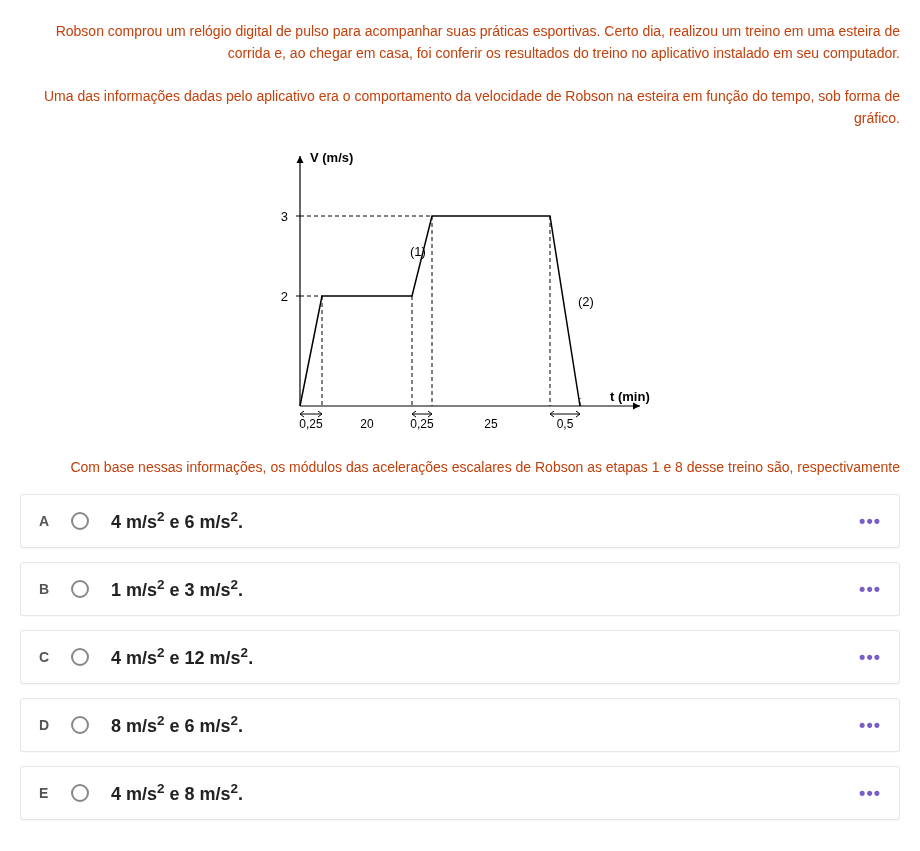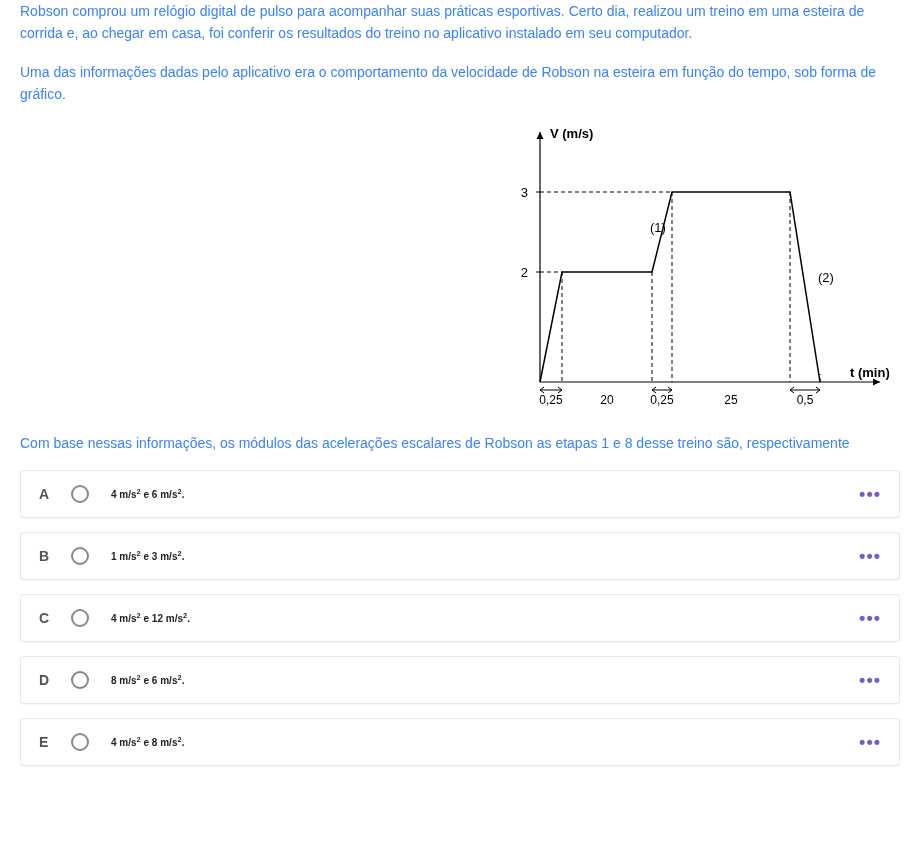--- a/index.html
+++ b/index.html
@@ -6,22 +6,22 @@
   body {
     margin: 0;
     padding: 0;
     font-family: Arial, Helvetica, sans-serif;
     font-size: 14px;
     color: #333;
     background: #fff;
     width: 920px;
   }
   .content { padding: 0 20px; }
-  .question-text { line-height: 1.6; color: #3b82f6; margin: 0 0 16px; }
-  .graph-wrap { display: flex; justify-content: flex-end; margin: 10px 0 20px; }
+  .question-text { line-height: 1.6; color: #c2410c; margin: 20px 0 16px; text-align: right; }
+  .graph-wrap { display: flex; justify-content: center; margin: 10px 0 20px; }
   .options { padding: 0 20px 20px; }
   .option {
     background: #fff;
     border: 1px solid #e6e6e6;
     border-radius: 3px;
     margin: 14px 0;
     padding: 14px 18px;
     display: flex;
     align-items: center;
     box-shadow: 0 1px 1px rgba(0,0,0,0.03);
@@ -33,21 +33,21 @@
     width: 18px;
     font-size: 14px;
   }
   .opt-radio {
     width: 18px; height: 18px;
     border: 2px solid #888;
     border-radius: 50%;
     margin: 0 22px 0 14px;
     flex-shrink: 0;
   }
-  .opt-text { font-weight: bold; color: #222; font-size: 10px; }
+  .opt-text { font-weight: bold; color: #222; font-size: 18px; }
   .more {
     position: absolute;
     right: 18px;
     top: 50%;
     transform: translateY(-50%);
     color: #7a5cc7;
     font-weight: bold;
     letter-spacing: 1px;
     font-size: 18px;
     line-height: 0;

